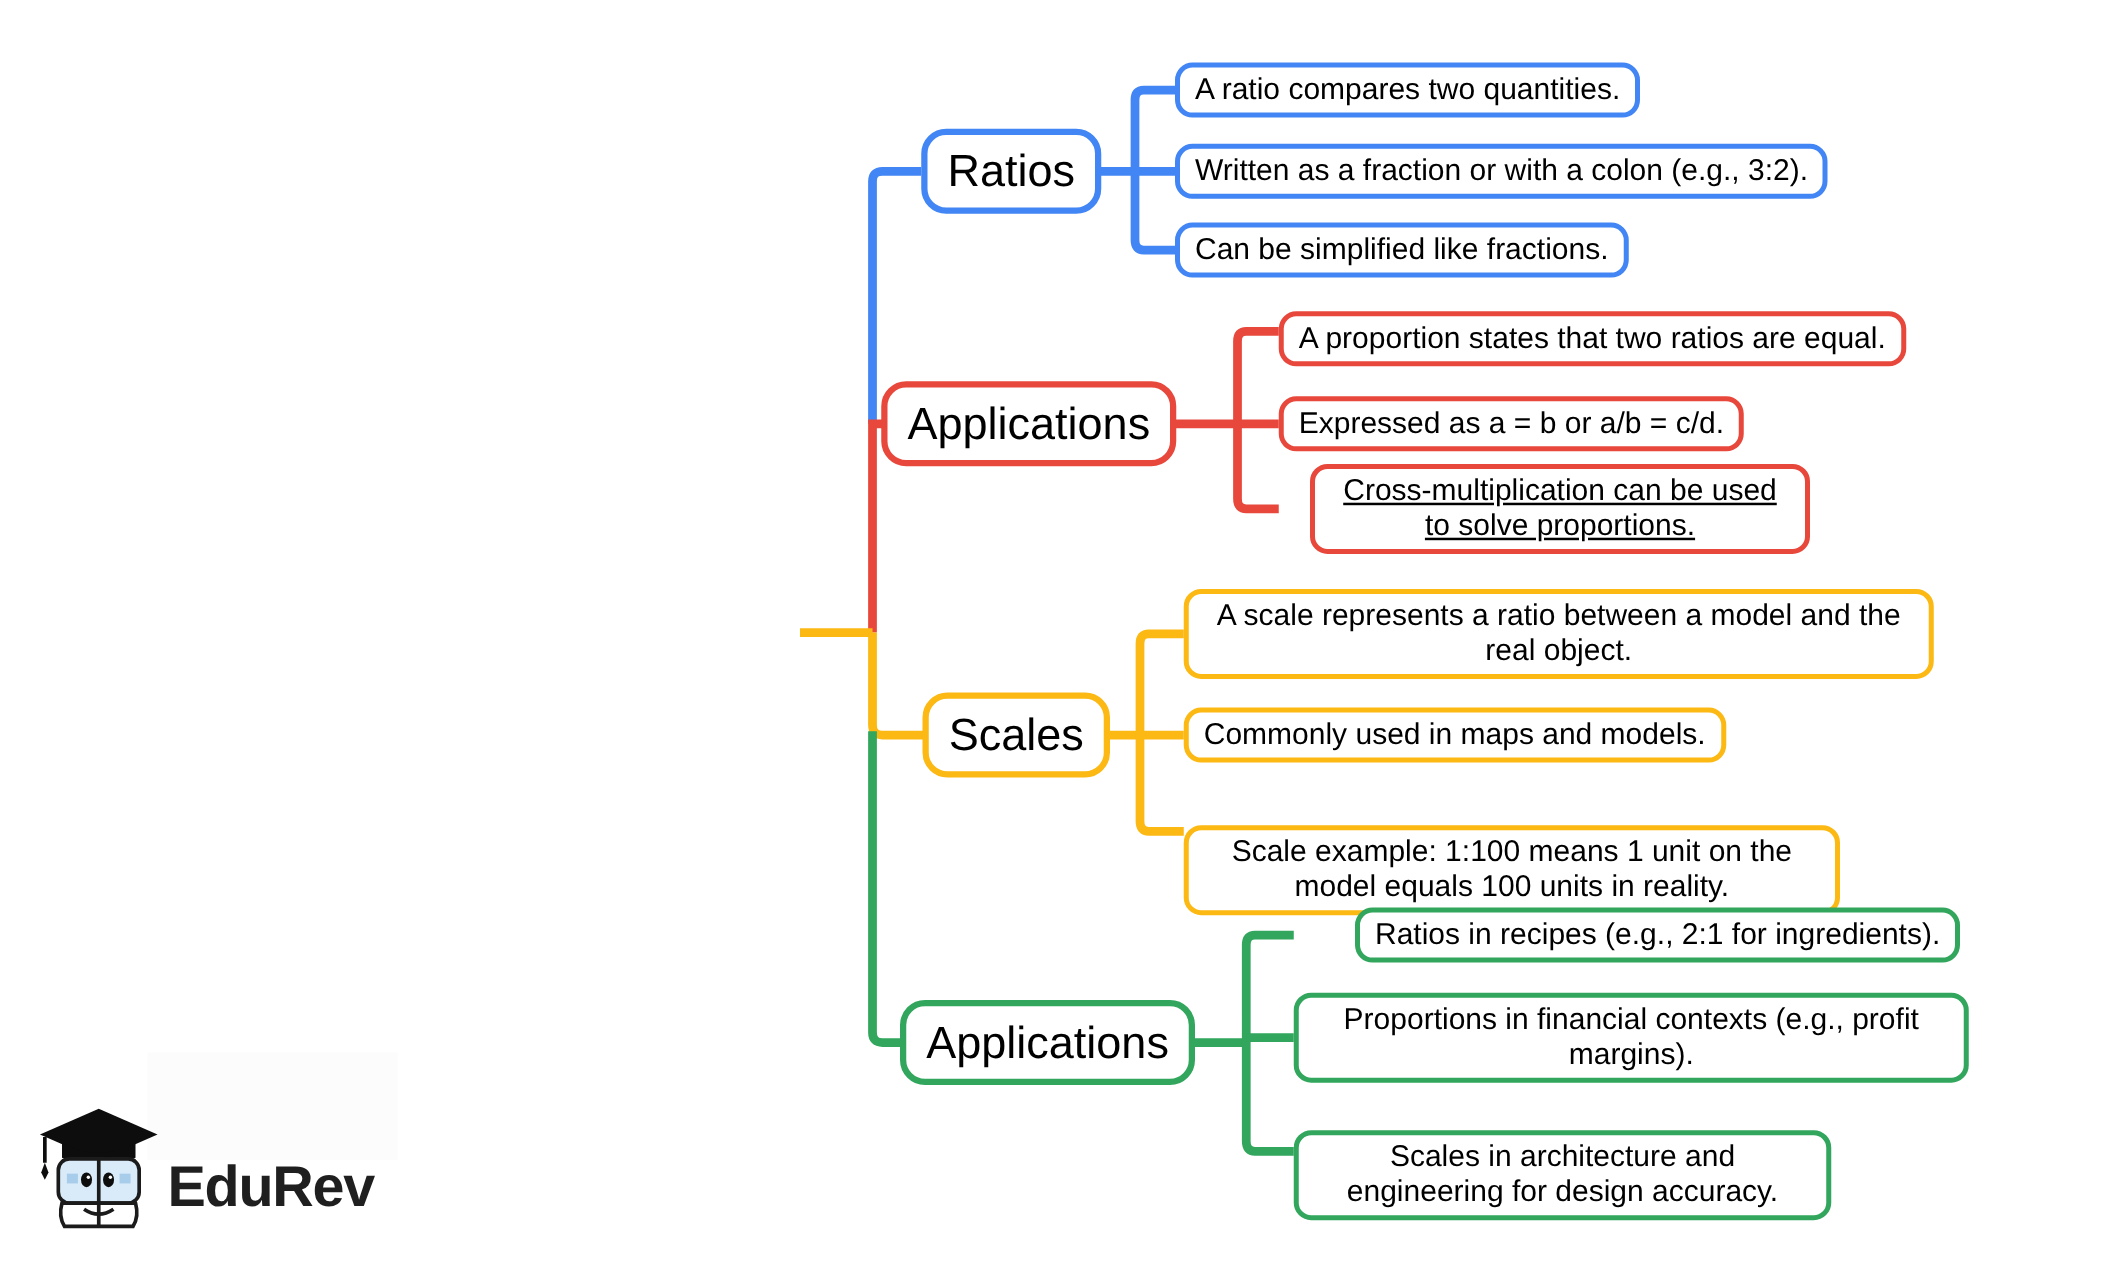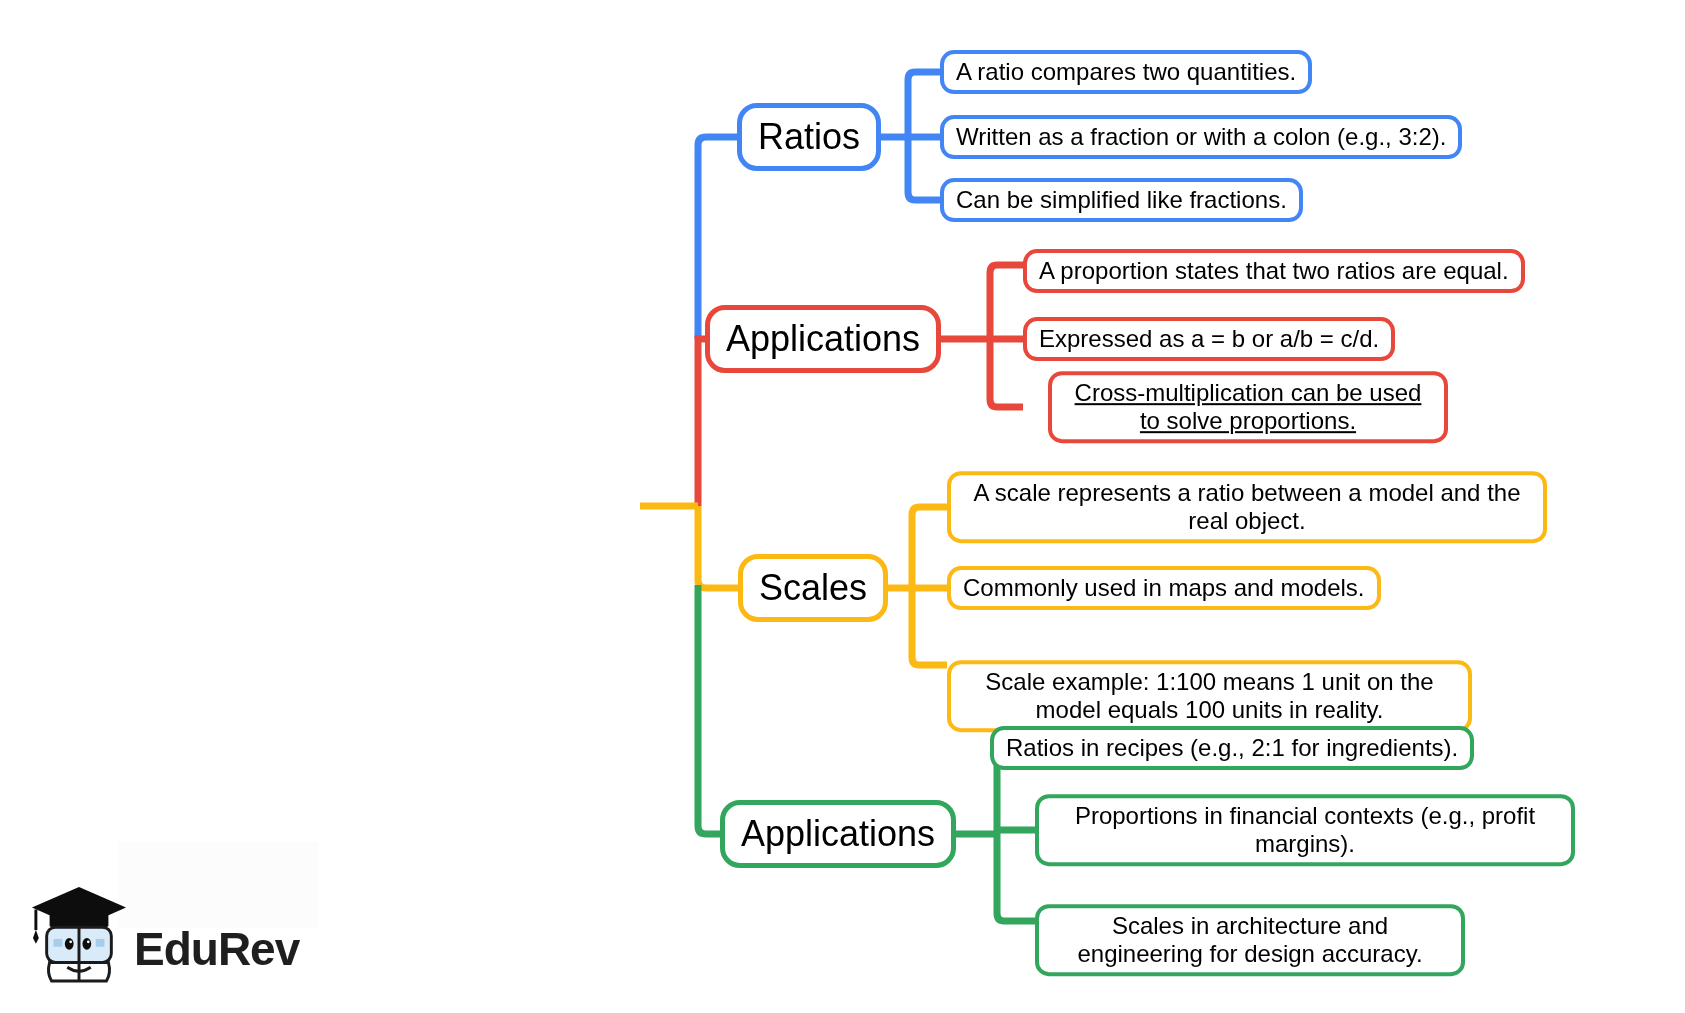--- a/index.html
+++ b/index.html
@@ -91,21 +91,21 @@
   <div class="leaf oneline b-blue" style="left:940px;top:200px;">Can be simplified like fractions.</div>
 
   <div class="leaf oneline b-red" style="left:1023px;top:271px;">A proportion states that two ratios are equal.</div>
   <div class="leaf oneline b-red" style="left:1023px;top:339px;">Expressed as a = b or a/b = c/d.</div>
   <div class="leaf b-red" style="left:1048px;top:407px;width:400px;text-decoration:underline;">Cross-multiplication can be used to solve proportions.</div>
 
   <div class="leaf b-yellow" style="left:947px;top:507px;width:600px;">A scale represents a ratio between a model and the real object.</div>
   <div class="leaf oneline b-yellow" style="left:947px;top:588px;">Commonly used in maps and models.</div>
   <div class="leaf b-yellow" style="left:947px;top:665px;width:525px;margin-top:31px;">Scale example: 1:100 means 1 unit on the model equals 100 units in reality.</div>
 
-  <div class="leaf oneline b-green" style="left:990px;top:748px;">Ratios in recipes (e.g., 2:1 for ingredients).</div>
+  <div class="leaf oneline b-green" style="left:1084px;top:748px;">Ratios in recipes (e.g., 2:1 for ingredients).</div>
   <div class="leaf b-green" style="left:1035px;top:830px;width:540px;">Proportions in financial contexts (e.g., profit margins).</div>
   <div class="leaf b-green" style="left:1035px;top:940px;width:430px;">Scales in architecture and engineering for design accuracy.</div>
 
   <div class="logo-bg"></div>
   <div class="logo">
     <svg width="98" height="100" viewBox="0 0 100 102">
 
       <polygon points="50,2 98,23 50,44 2,23" fill="#0d0d0d"></polygon>
       <path d="M 20 30 L 20 42 Q 50 56 80 42 L 80 30 Q 50 46 20 30 Z" fill="#0d0d0d"></path>
 

